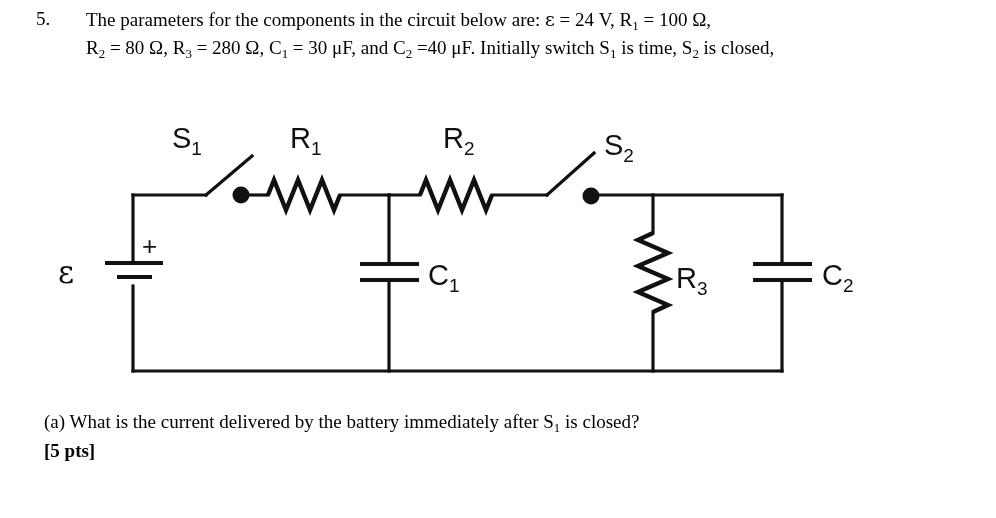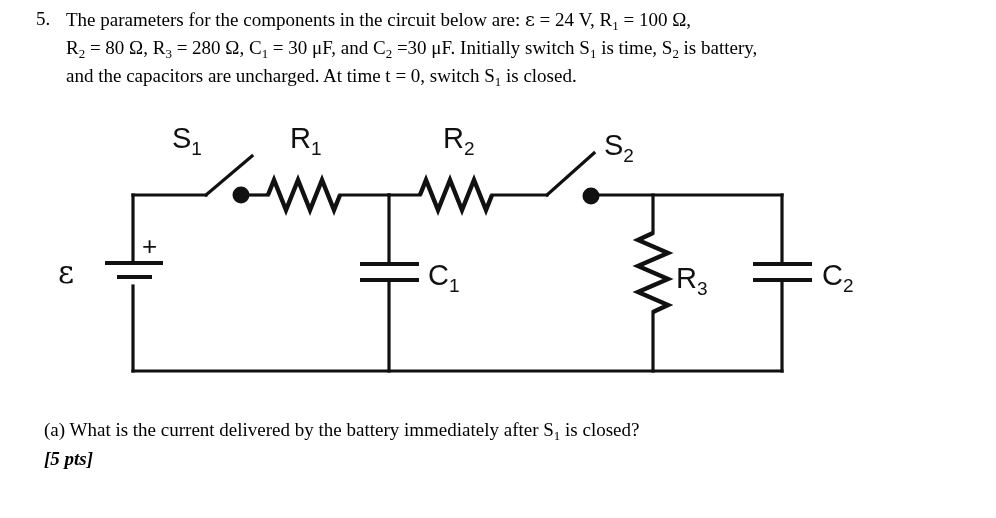--- a/index.html
+++ b/index.html
@@ -35,44 +35,43 @@
     font-size: 19px;
     line-height: 26px;
   }
   .problem-body {
     flex: 1 1 auto;
     font-size: 19px;
     line-height: 26px;
   }
   .problem-body .stmt-line {
     white-space: nowrap;
+    margin-left: 20px;
   }
   sub {
     font-size: 0.68em;
     vertical-align: baseline;
     position: relative;
     bottom: -0.28em;
   }
   .sym {
     font-family: "DejaVu Serif", serif;
   }
 
   
   .question-block {
     position: absolute;
     left: 44px;
     top: 408px;
     width: 920px;
     font-size: 19px;
     line-height: 27px;
-    margin-top: 8px;
   }
   .question-points {
     font-weight: bold;
-    font-style: italic;
   }
 
   
   .circuit-wrap {
     position: absolute;
     left: 0px;
     top: 108px;
     width: 996px;
     height: 290px;
   }
@@ -127,23 +126,22 @@
 
 <div id="page">
 
   <div class="problem-block">
     <div class="problem-row">
       <div class="problem-number">5.</div>
       <div class="problem-body">
 
         <div class="stmt-line"><span>The parameters for the components in the circuit below are: </span><span class="sym">ε</span><span> = 24 V, </span><span>R</span><sub>1</sub><span> = 100 Ω,</span></div>
 
-        <div class="stmt-line"><span>R</span><sub>2</sub><span> = 80 Ω, </span><span>R</span><sub>3</sub><span> = 280 Ω, </span><span>C</span><sub>1</sub><span> = 30 μF, and </span><span>C</span><sub>2</sub><span> =30 μF.  Initially switch S</span><sub>1</sub><span> is time, S</span><sub>2</sub><span> is battery,</span></div>
-
-        <div class="stmt-line"><span>and the capacitors are uncharged.  At time t = 0, switch S</span><sub>1</sub><span> is closed.</span></div>
+        <div class="stmt-line"><span>R</span><sub>2</sub><span> = 80 Ω, </span><span>R</span><sub>3</sub><span> = 280 Ω, </span><span>C</span><sub>1</sub><span> = 30 μF, and </span><span>C</span><sub>2</sub><span> =40 μF.  Initially switch S</span><sub>1</sub><span> is time, S</span><sub>2</sub><span> is closed,</span></div>
+
 
       </div>
     </div>
   </div>
 
   <div class="circuit-wrap">
     <svg width="996" height="290" viewBox="0 0 996 290">
 
       <path class="wire" d="M 133 87 L 133 155"></path>
 

